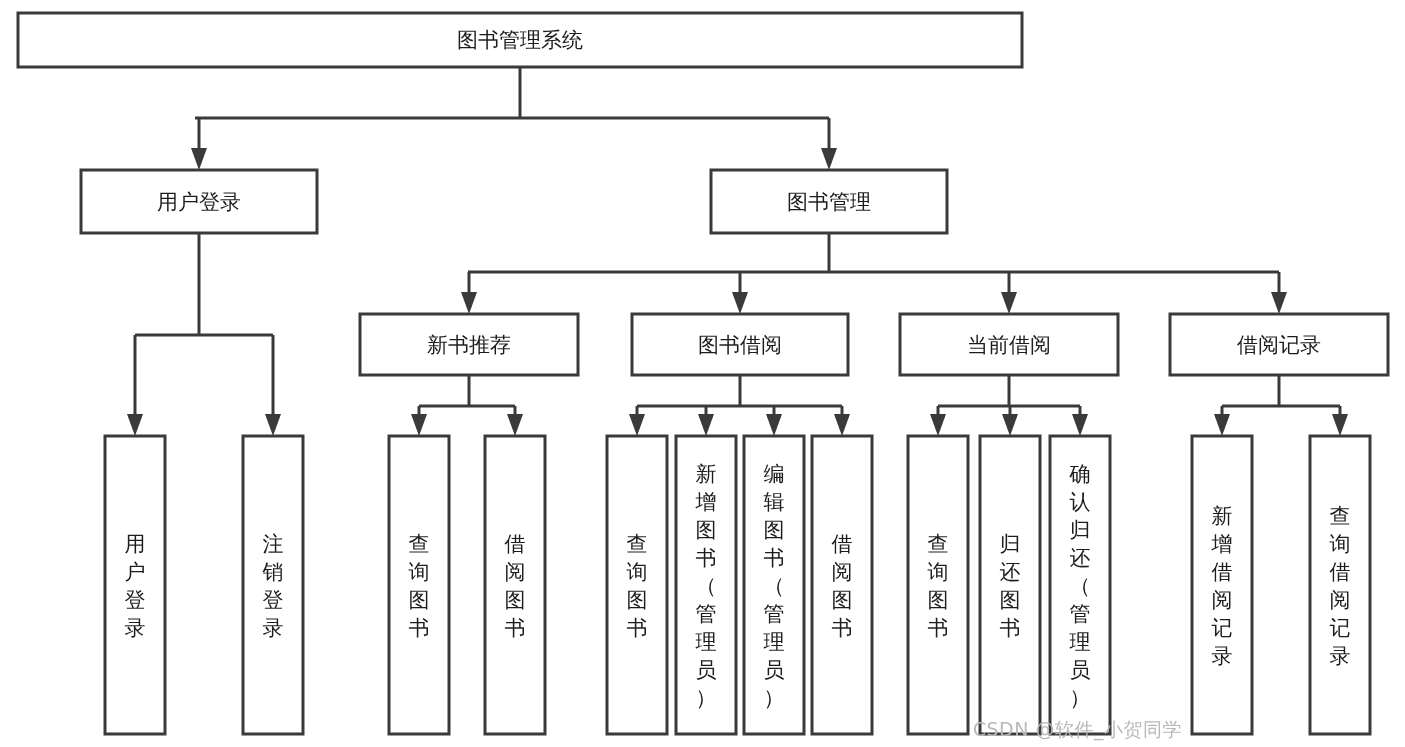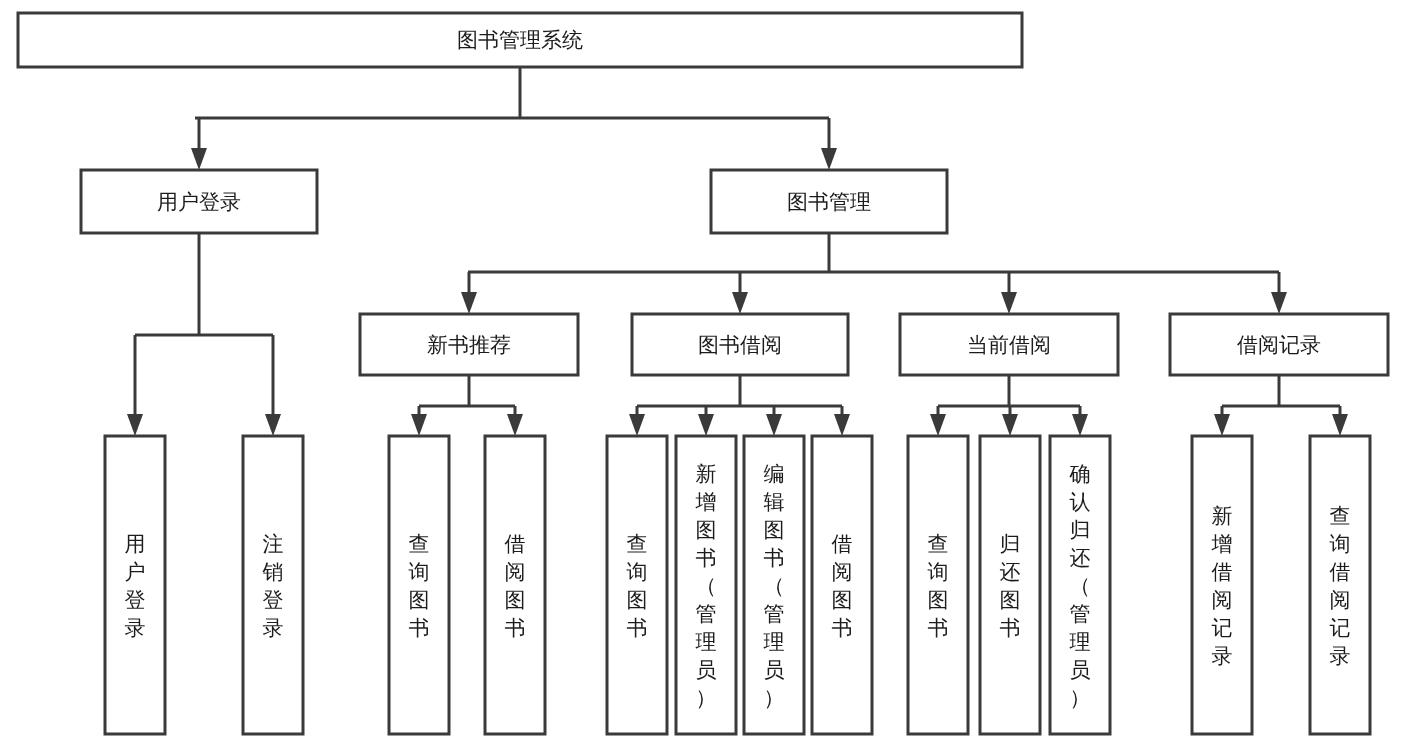--- a/index.html
+++ b/index.html
@@ -257,14 +257,15 @@
           <rect class="node-box" x="1192" y="436" width="60" height="298"></rect>
           <text class="node-label-v" x="1222" y="522.84"><tspan x="1222" dy="0">新</tspan><tspan x="1222" dy="28">增</tspan><tspan x="1222" dy="28">借</tspan><tspan x="1222" dy="28">阅</tspan><tspan x="1222" dy="28">记</tspan><tspan x="1222" dy="28">录</tspan></text>
         </g>
         <g>
           <rect class="node-box" x="1310" y="436" width="60" height="298"></rect>
           <text class="node-label-v" x="1340" y="522.84"><tspan x="1340" dy="0">查</tspan><tspan x="1340" dy="28">询</tspan><tspan x="1340" dy="28">借</tspan><tspan x="1340" dy="28">阅</tspan><tspan x="1340" dy="28">记</tspan><tspan x="1340" dy="28">录</tspan></text>
         </g>
       </g>
   </svg>
 
+  <div class="watermark">CSDN @软件_小贺同学</div>
 
 </div>
 
 </body></html>

